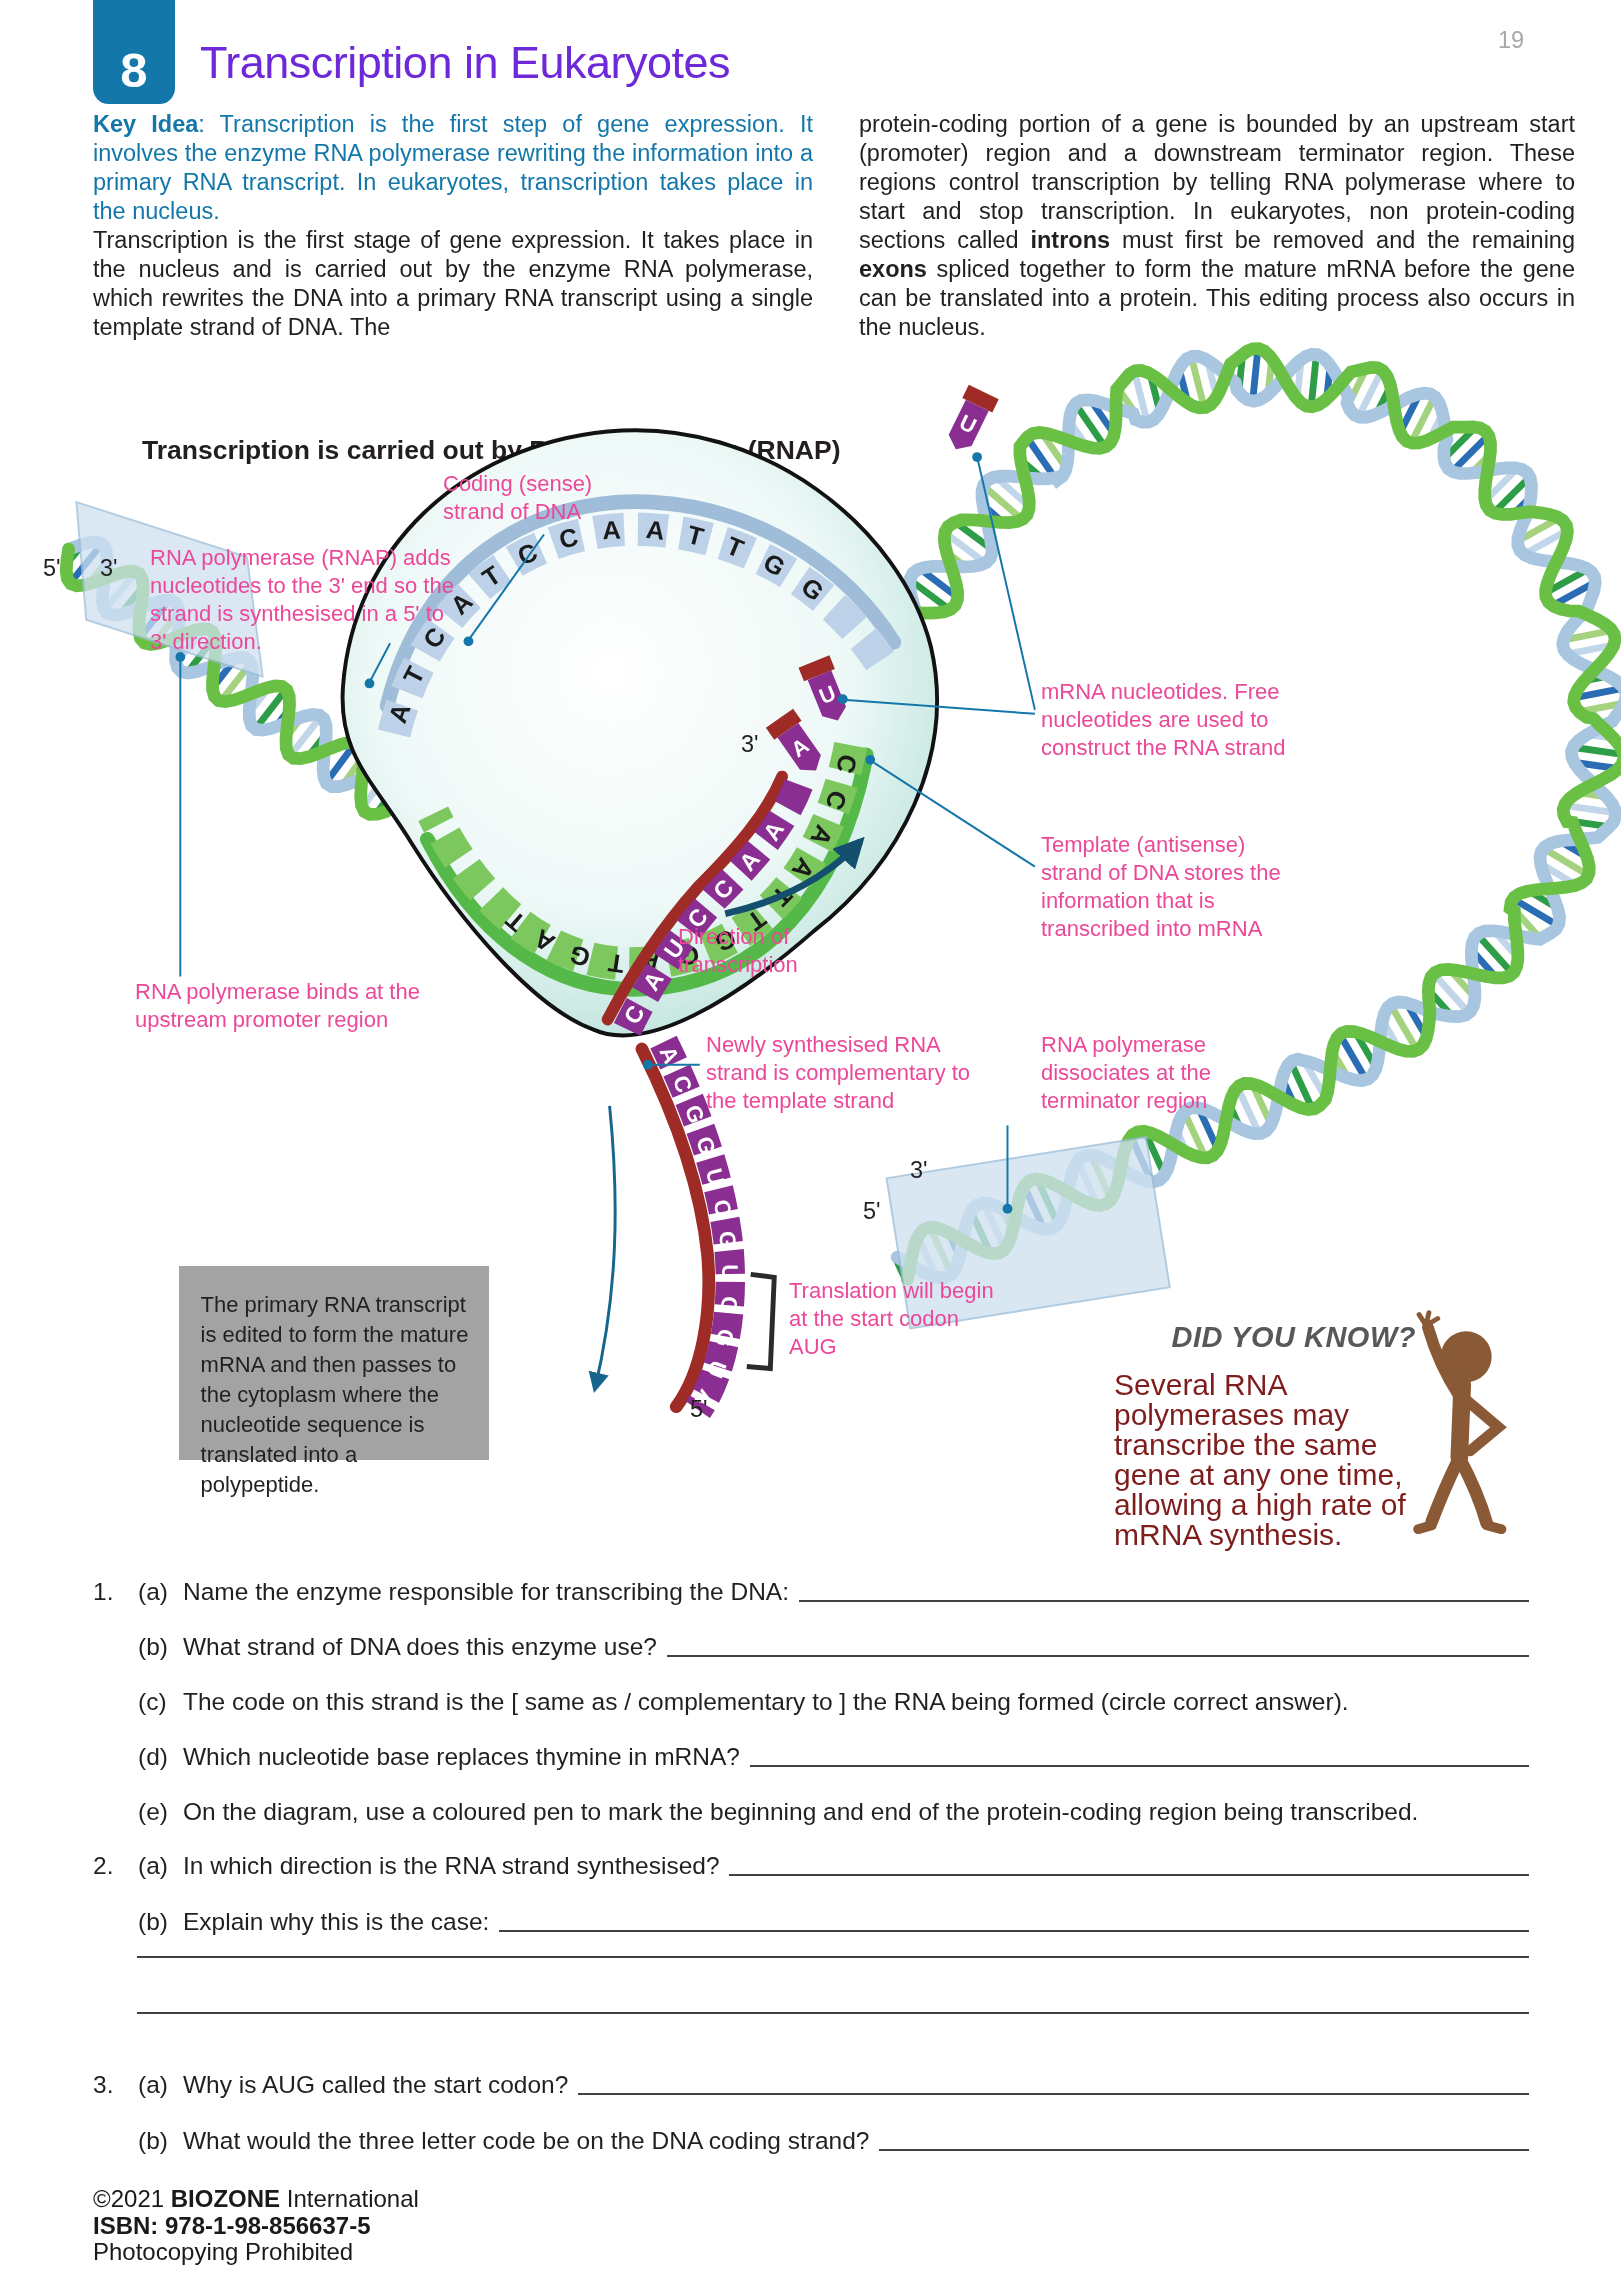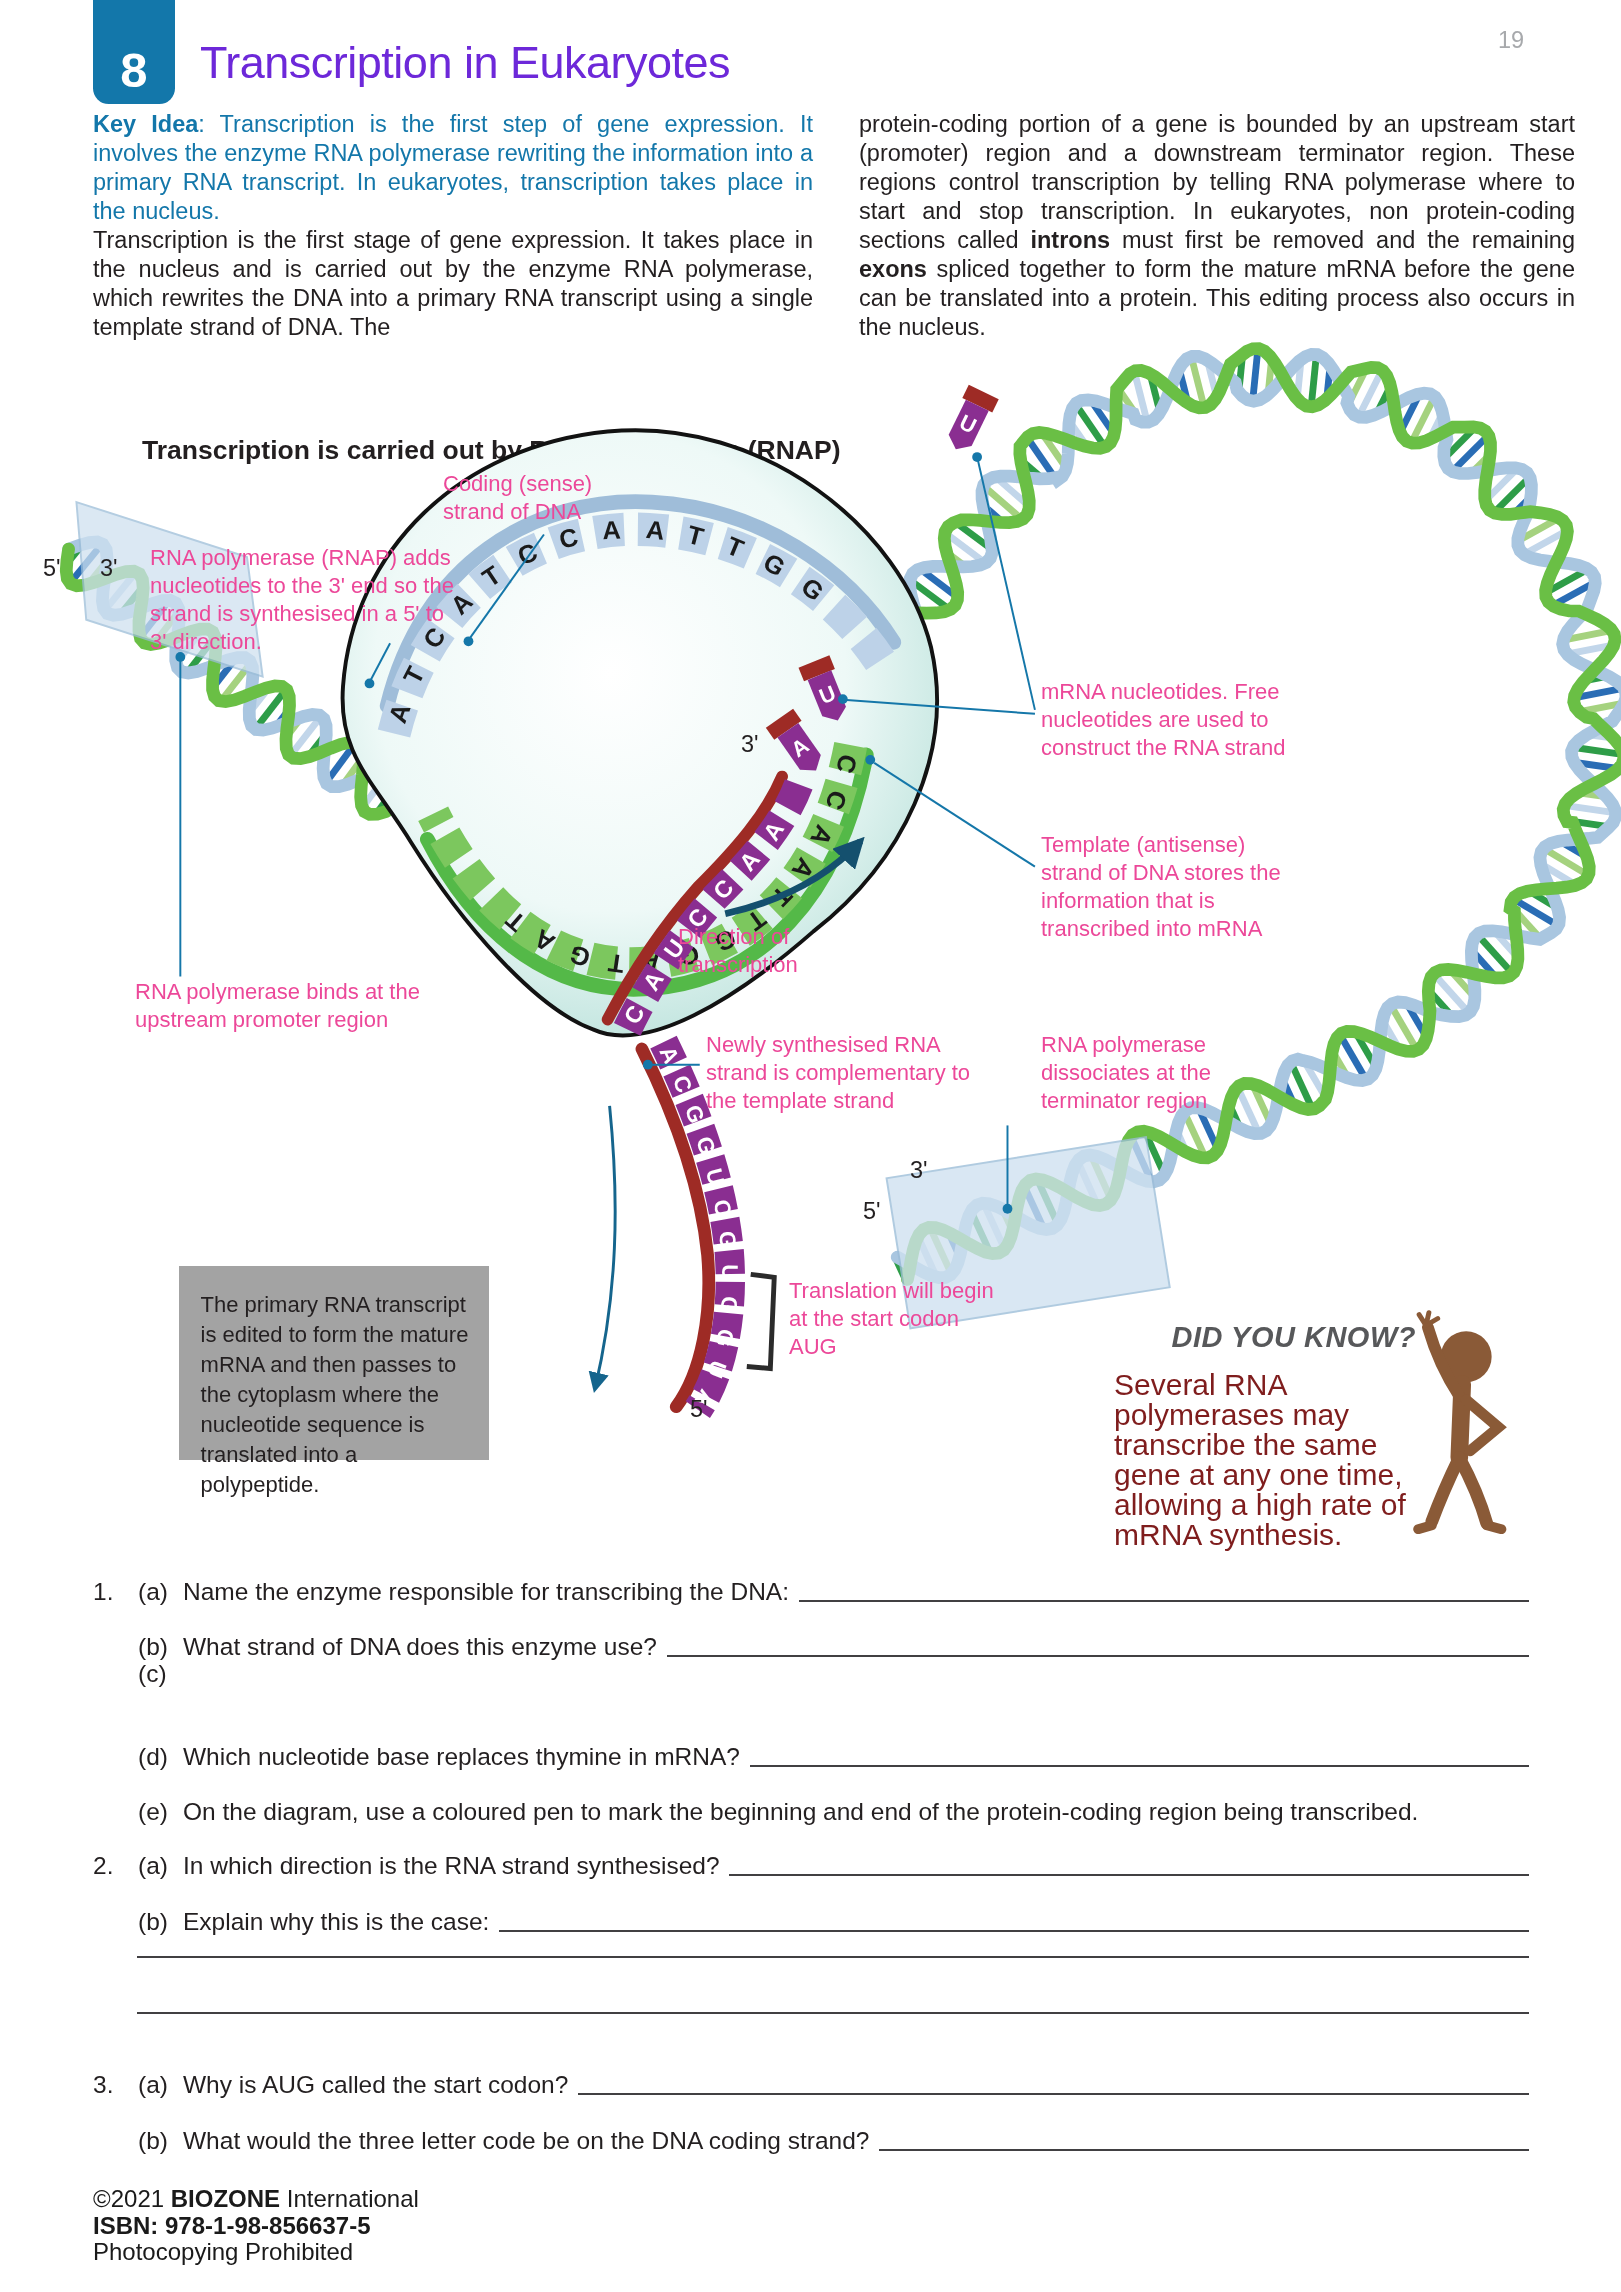--- a/index.html
+++ b/index.html
@@ -320,20 +320,21 @@
 </div>
 <div class="qrow" style="top:1604px;">
   <span class="qn"></span>
   <span class="ql">(b)</span>
   <span class="qt">What strand of DNA does this enzyme use?</span>
   <span class="qline"></span>
 </div>
 <div class="qrow" style="top:1659px;">
   <span class="qn"></span>
   <span class="ql">(c)</span>
+  <span class="qt">The code on this strand is the [ same as / complementary to ] the RNA being formed (circle correct answer).</span>
 </div>
 <div class="qrow" style="top:1714px;">
   <span class="qn"></span>
   <span class="ql">(d)</span>
   <span class="qt">Which nucleotide base replaces thymine in mRNA?</span>
   <span class="qline"></span>
 </div>
 <div class="qrow" style="top:1769px;">
   <span class="qn"></span>
   <span class="ql">(e)</span>

